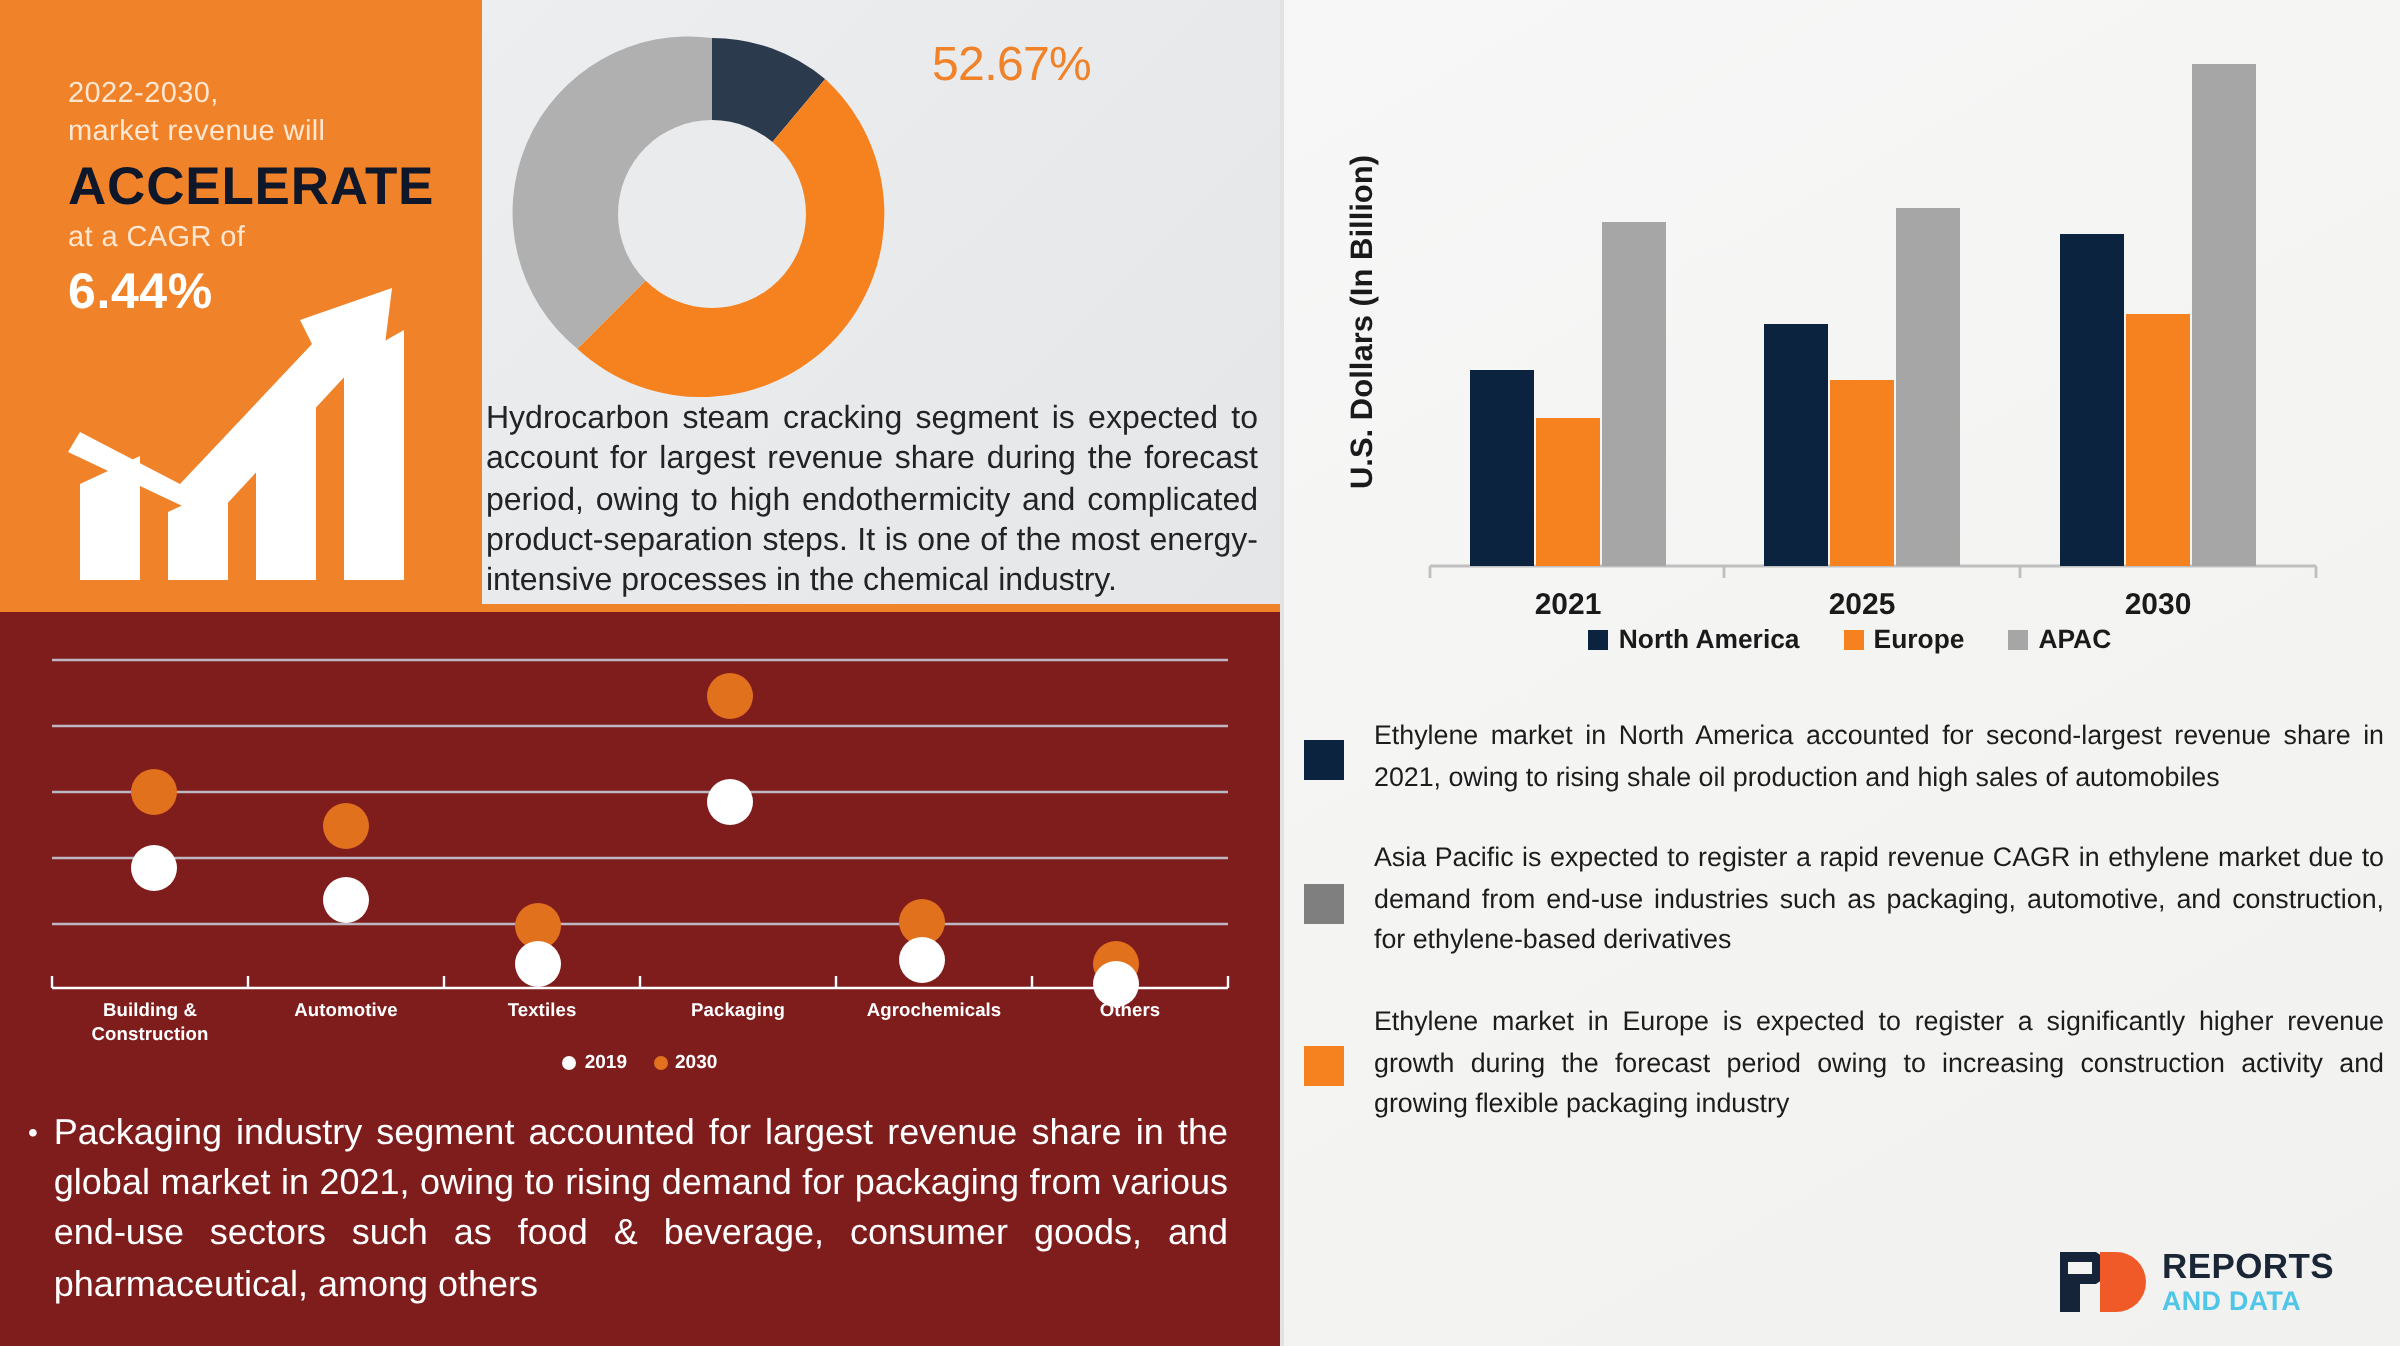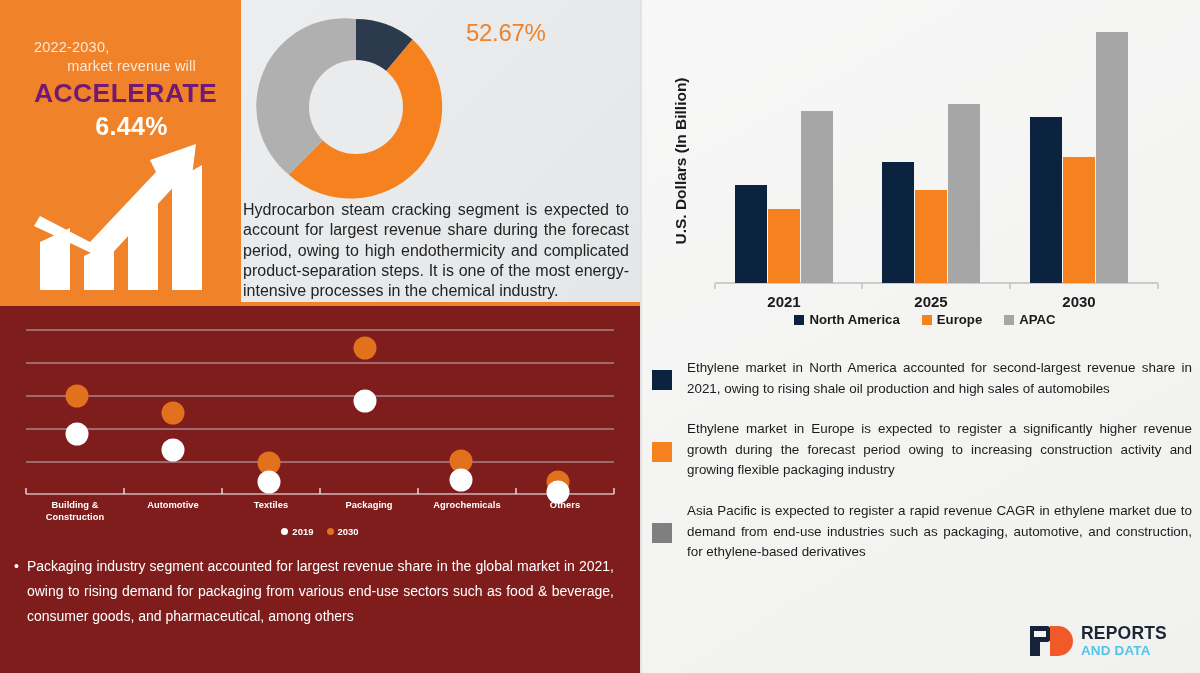--- a/index.html
+++ b/index.html
@@ -11,29 +11,29 @@
   }
   #root { position: relative; width: 1200px; height: 673px; padding-left: 20px; }
 
   
   .cagr-panel {
     position: absolute; left: 0; top: 0; width: 238px; height: 302px;
     background: #f08229; overflow: hidden;
   }
   .cagr-inner { position: absolute; left: 34px; top: 38px; width: 195px; }
   .cagr-l1 { color: #ffe7d2; font-size: 14.5px; line-height: 19px; letter-spacing: .2px; }
-  .cagr-l2 { color: #ffe7d2; font-size: 14.5px; line-height: 19px; letter-spacing: .2px; text-align: center; }
+  .cagr-l2 { color: #ffe7d2; font-size: 14.5px; line-height: 19px; letter-spacing: .2px; }
   .cagr-big {
-    color: #701a75; font-size: 26.5px; font-weight: bold; line-height: 32px;
+    color: #0f172a; font-size: 26.5px; font-weight: bold; line-height: 32px;
     letter-spacing: .4px; margin-top: 1px;
   }
   .cagr-l3 { color: #ffe7d2; font-size: 14.5px; line-height: 20px; letter-spacing: .2px; }
   .cagr-pct {
     color: #ffffff; font-size: 25px; font-weight: bold; line-height: 30px;
-    margin-top: 2px; letter-spacing: .3px; text-align: center;
+    margin-top: 2px; letter-spacing: .3px;
   }
   .growth-svg { position: absolute; left: 28px; top: 130px; }
 
   
   .donut-panel {
     position: absolute; left: 238px; top: 0; width: 402px; height: 302px;
     background: linear-gradient(135deg,#eceef0 0%,#e8eaec 45%,#e4e6e8 100%);
   }
   .donut-wrap { position: absolute; left: 18px; top: 12px; }
   .stat-block { position: absolute; left: 228px; top: 16px; width: 162px; }
@@ -73,21 +73,21 @@
   .dot-legend-item { display: flex; align-items: center; gap: 4px; }
   .dot-legend-dot { width: 7px; height: 7px; border-radius: 50%; display: inline-block; }
   .dot-legend-label { color: #ffffff; font-size: 9.5px; font-weight: bold; }
 
   .dark-bullet {
     position: absolute; left: 14px; top: 252px; width: 600px;
     display: flex; gap: 8px;
   }
   .dark-bullet-marker { color: #ffffff; font-size: 14px; line-height: 25px; flex: 0 0 auto; }
   .dark-bullet-text {
-    color: #ffffff; font-size: 14px; line-height: 25.2px; text-align: justify;
+    color: #ffffff; font-size: 18px; line-height: 25.2px; text-align: justify;
   }
 
   
   .right-panel {
     position: absolute; left: 640px; top: 0; width: 560px; height: 673px;
     background: linear-gradient(150deg,#f7f7f7 0%,#f4f4f3 50%,#f1f1f0 100%);
   }
   .right-divider { position: absolute; left: 0; top: 0; width: 2px; height: 673px; background: #e2e2e2; }
 
   .bar-chart { position: absolute; left: 20px; top: 6px; }
@@ -114,20 +114,21 @@
 </head>
 <body>
 
 <div id="root">
 
   <div class="cagr-panel">
     <div class="cagr-inner">
       <div class="cagr-l1">2022-2030,</div>
       <div class="cagr-l2">market revenue will</div>
       <div class="cagr-big">ACCELERATE</div>
+      <div class="cagr-l3">at a CAGR of</div>
       <div class="cagr-pct">6.44%</div>
     </div>
     <svg class="growth-svg" width="195" height="165" viewBox="0 0 195 165">
       <g fill="#ffffff">
         <path d="M12 112 L12 160 L42 160 L42 98 Z"></path>
         <path d="M56 126 L56 160 L86 160 L86 112 Z"></path>
         <path d="M100 160 L100 88 L130 70 L130 160 Z"></path>
         <path d="M144 160 L144 52 L174 35 L174 160 Z"></path>
       </g>
       <path d="M6 96 L12 86 L62 112 L128 42 L122 30 L168 14 L162 62 L152 50 L78 130 Z" fill="#ffffff"></path>
@@ -264,26 +265,26 @@
         <span class="bar-legend-label">APAC</span>
       </div>
     </div>
 
     <div class="note-list">
       <div class="note-row">
         <span class="note-sw" style="background:#0c2340"></span>
         <span class="note-text">Ethylene market in North America accounted for second-largest revenue share in 2021, owing to rising shale oil production and high sales of automobiles</span>
       </div>
       <div class="note-row">
+        <span class="note-sw" style="background:#7f7f7f"></span>
+        <span class="note-text">Asia Pacific is expected to register a rapid revenue CAGR in ethylene market due to demand from end-use industries such as packaging, automotive, and construction, for ethylene-based derivatives</span>
+      </div>
+      <div class="note-row">
         <span class="note-sw" style="background:#f5821f"></span>
         <span class="note-text">Ethylene market in Europe is expected to register a significantly higher revenue growth during the forecast period owing to increasing construction activity and growing flexible packaging industry</span>
-      </div>
-      <div class="note-row">
-        <span class="note-sw" style="background:#7f7f7f"></span>
-        <span class="note-text">Asia Pacific is expected to register a rapid revenue CAGR in ethylene market due to demand from end-use industries such as packaging, automotive, and construction, for ethylene-based derivatives</span>
       </div>
     </div>
   </div>
 
   <div class="logo">
     <svg width="48" height="34" viewBox="0 0 48 34">
       <path d="M2 2 H20 A9 9 0 0 1 20 18 H12 V32 H2 Z" fill="#16243a"></path>
       <rect x="2" y="18" width="10" height="14" fill="#16243a"></rect>
       <path d="M22 2 H30 A15 15 0 0 1 30 32 H22 Z" fill="#f05a28"></path>
       <rect x="6" y="7" width="12" height="6" fill="#f4f4f3"></rect>

